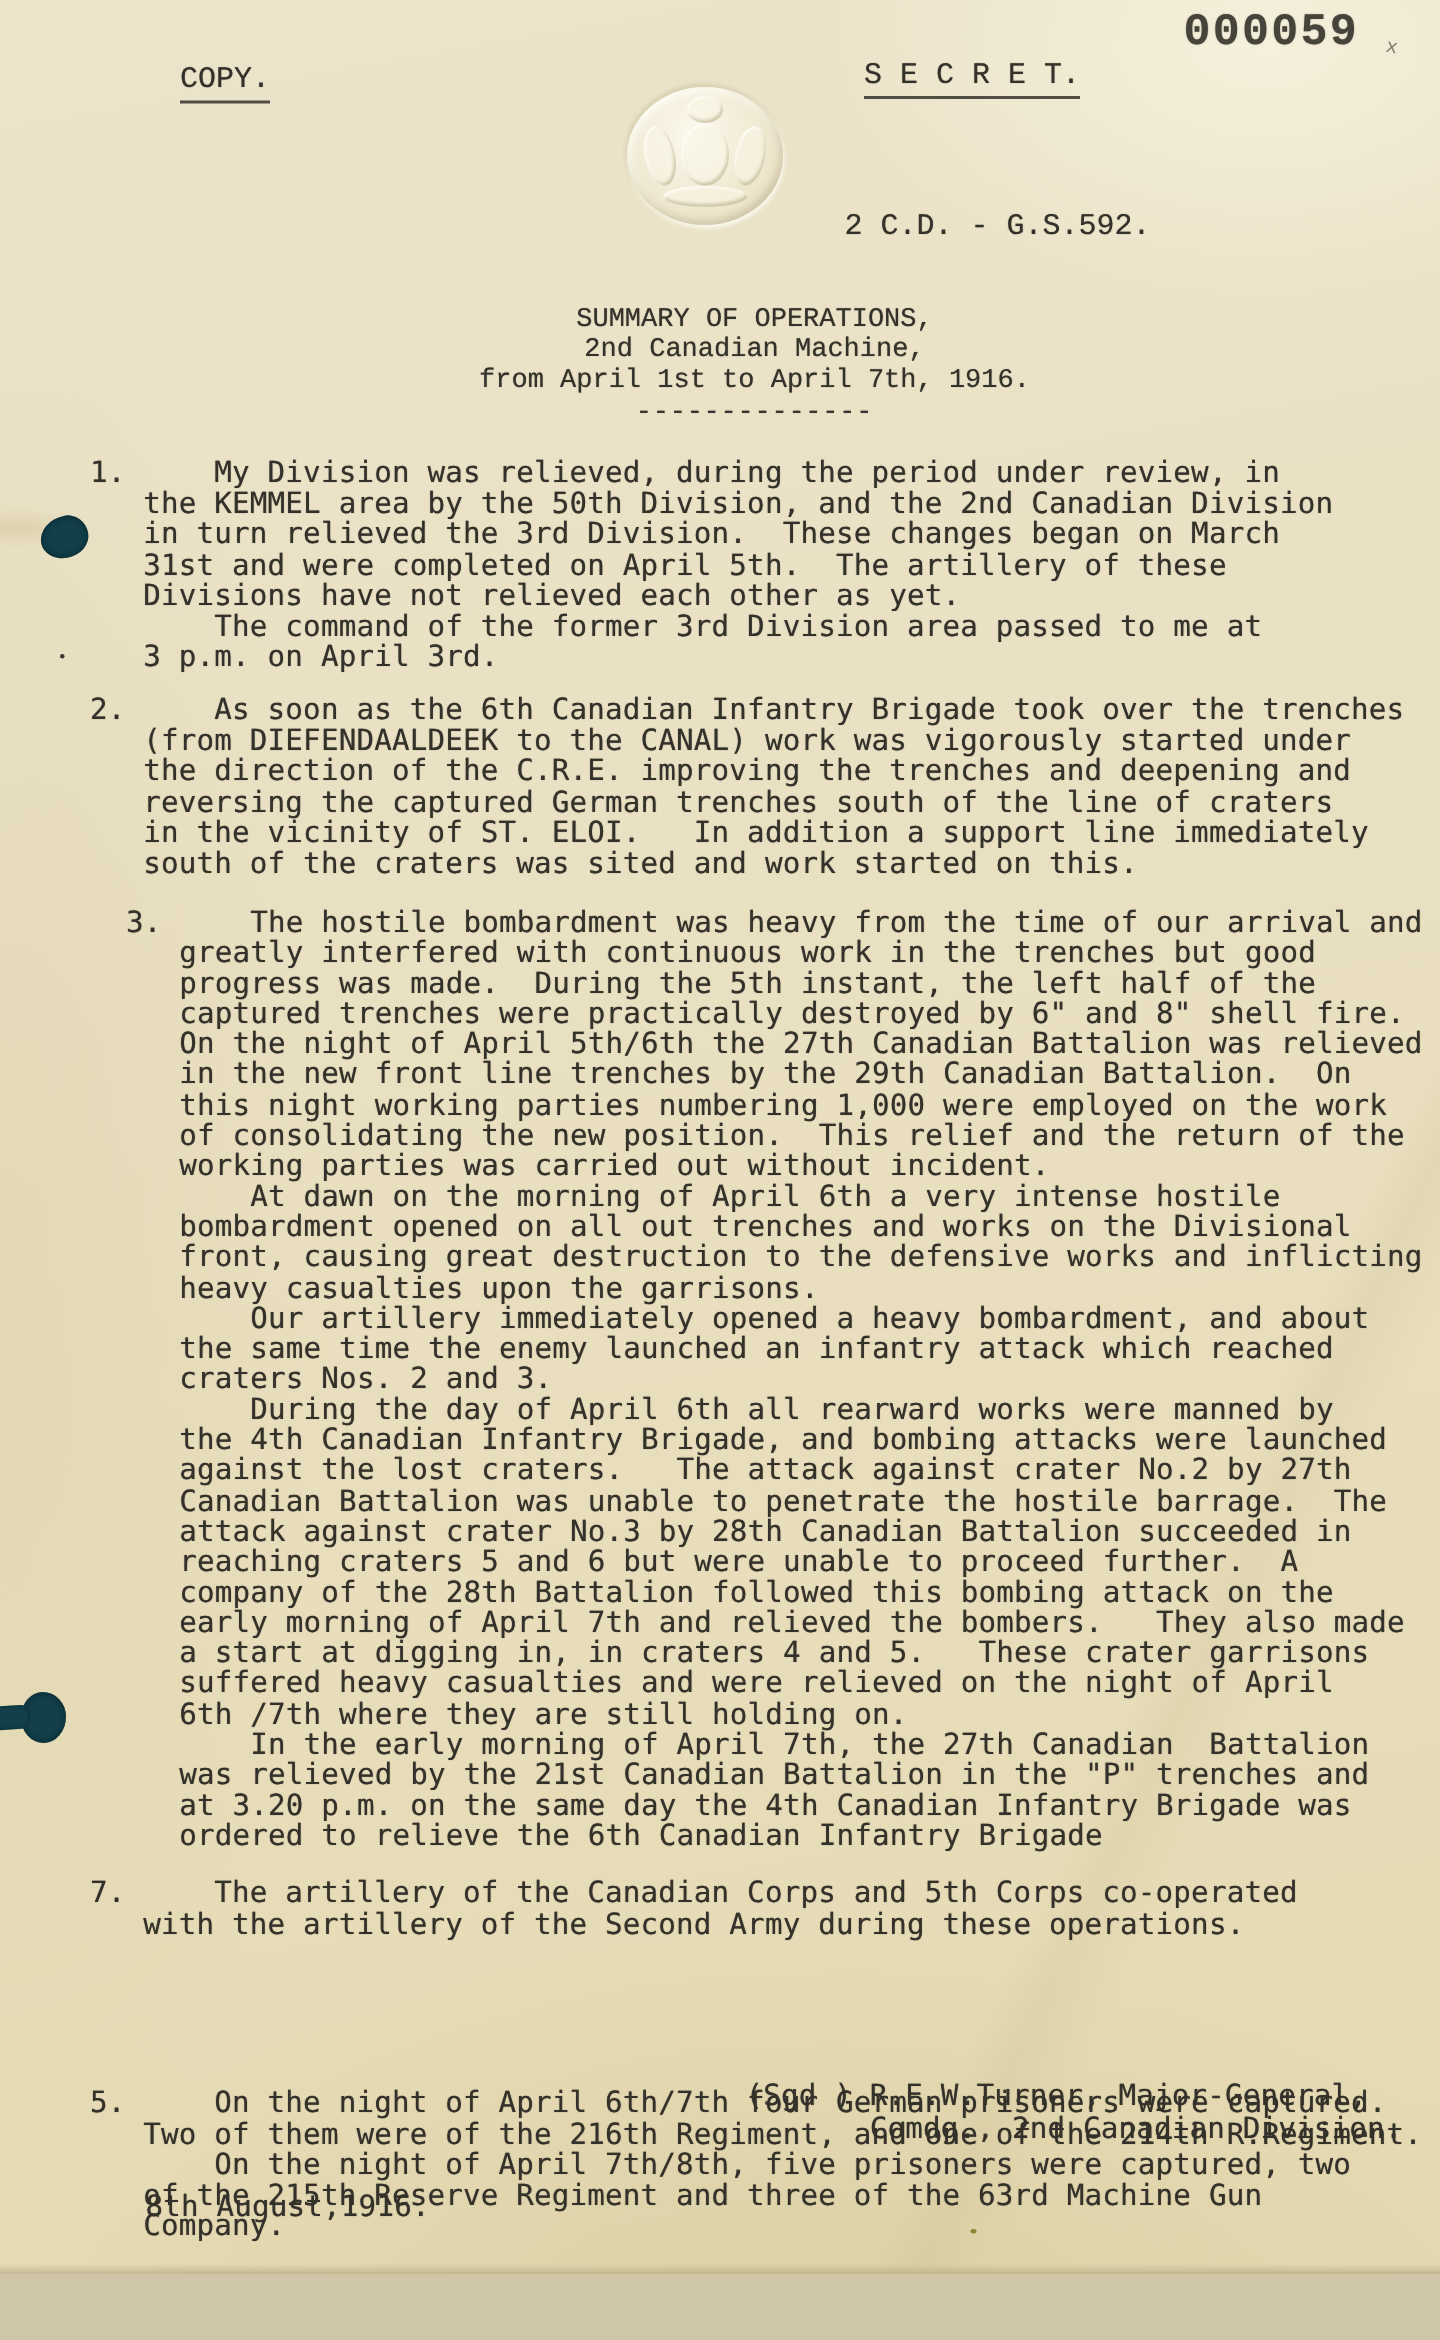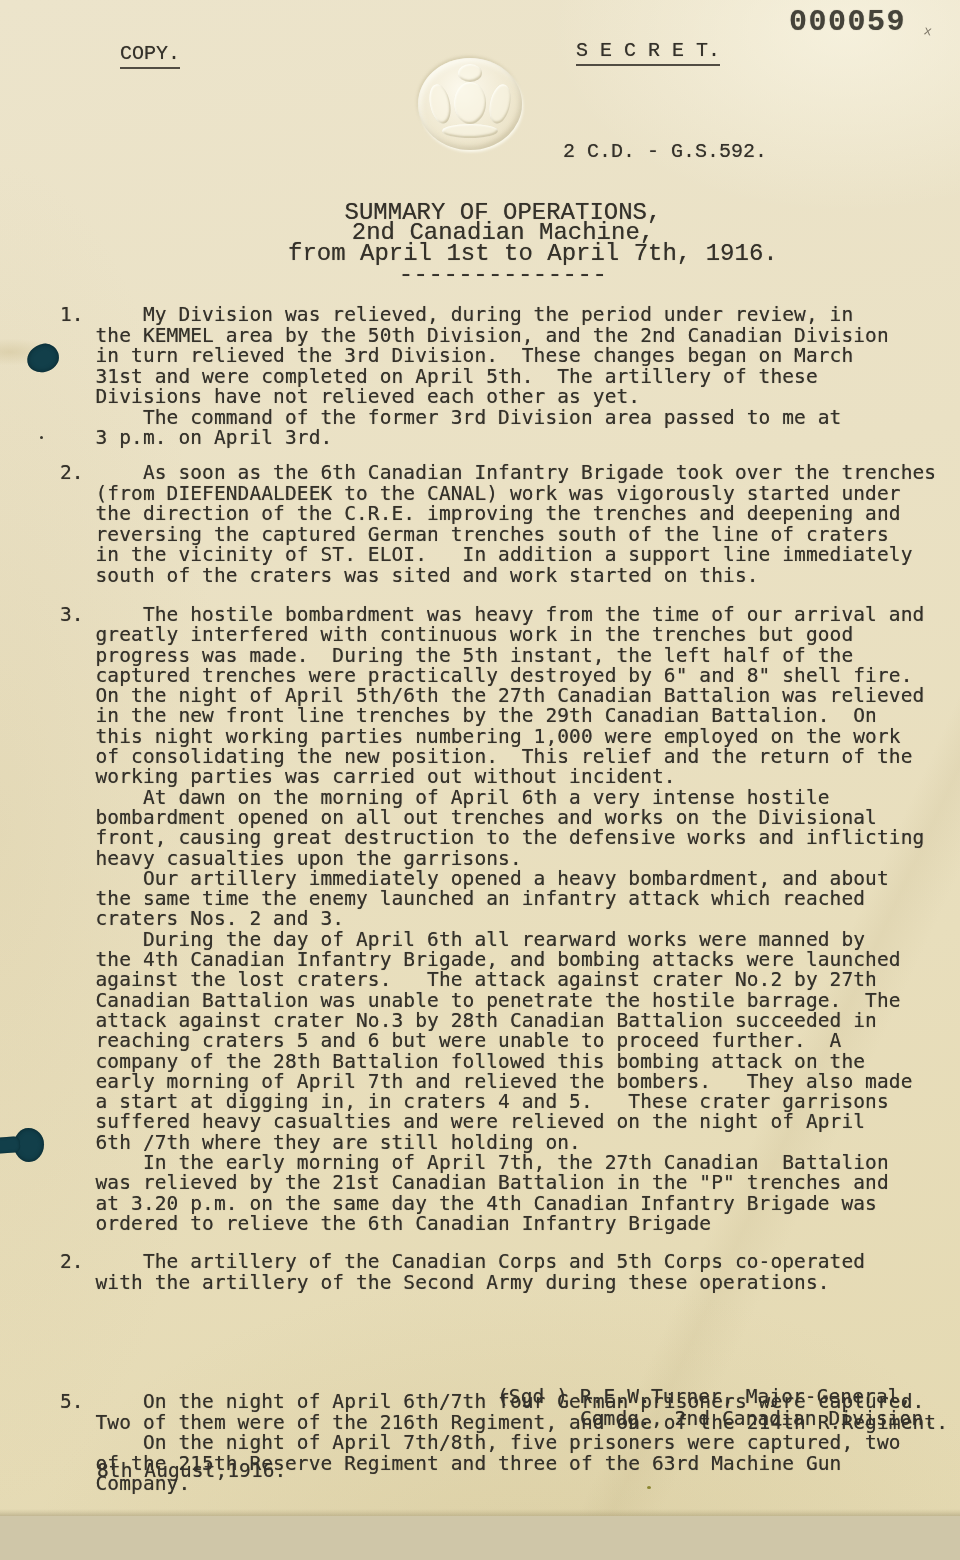--- a/index.html
+++ b/index.html
@@ -43,28 +43,28 @@
     background:rgba(250,246,230,0.55);
     box-shadow: inset 1px 1px 2px rgba(255,255,250,0.9),
                 inset -1px -2px 2px rgba(176,165,128,0.55); }
   .crest-crown{ left:40px; top:6px; width:24px; height:18px; border-radius:40% 40% 50% 50%; }
   .crest-shield{ left:36px; top:24px; width:32px; height:42px; border-radius:45% 45% 50% 50%/40% 40% 58% 58%; }
   .crest-lion{ left:12px; top:26px; width:20px; height:40px; transform:rotate(-12deg); }
   .crest-unicorn{ left:72px; top:26px; width:20px; height:40px; transform:rotate(12deg); }
   .crest-base{ left:24px; top:66px; width:56px; height:14px; border-radius:50%/60%; }
 
   .title-block{ position:absolute; left:288px; top:203px; width:430px; text-align:center;
-    font-size:24px; line-height:20.3px; }
+    font-size:18px; line-height:20.3px; }
   .title-block div{ white-space:pre; text-shadow:0 0 0.7px rgba(52,49,42,0.65); }
   .title-rule{ letter-spacing:0.5px; margin-top:1px; }
 
   .para{ left:60px; }
   .p1{ top:305px; }
   .p2{ top:463px; }
-  .p3{ top:605px; line-height:20.3px; }
+  .p3{ top:605px; line-height:20.3px;margin-left:24px; }
   .p4{ top:1252px; }
   .p5{ top:1392px; }
   .signature{ left:497px; top:1386px; line-height:21.5px; }
   .date-line{ left:97px; top:1461px; }
 
   
   .blot1{ position:absolute; left:27px; top:344px; width:32px; height:28px;
     background:#123f4a; transform:rotate(-10deg);
     border-radius:58% 42% 52% 48%/55% 50% 50% 45%;
     box-shadow:inset 0 0 5px rgba(4,26,32,0.7); }
@@ -149,21 +149,21 @@
    reaching craters 5 and 6 but were unable to proceed further.  A
    company of the 28th Battalion followed this bombing attack on the
    early morning of April 7th and relieved the bombers.   They also made
    a start at digging in, in craters 4 and 5.   These crater garrisons
    suffered heavy casualties and were relieved on the night of April
    6th /7th where they are still holding on.
        In the early morning of April 7th, the 27th Canadian  Battalion
    was relieved by the 21st Canadian Battalion in the "P" trenches and
    at 3.20 p.m. on the same day the 4th Canadian Infantry Brigade was
    ordered to relieve the 6th Canadian Infantry Brigade</pre>
-  <pre class="tw body-text para p4">2.     The artillery of the Canadian Corps and 5th Corps co-operated
+  <pre class="tw body-text para p4">7.     The artillery of the Canadian Corps and 5th Corps co-operated
    with the artillery of the Second Army during these operations.</pre>
   <pre class="tw body-text para p5">5.     On the night of April 6th/7th four German prisoners were captured.
    Two of them were of the 216th Regiment, and one of the 214th R.Regiment.
        On the night of April 7th/8th, five prisoners were captured, two
    of the 215th Reserve Regiment and three of the 63rd Machine Gun
    Company.</pre>
 
   <pre class="tw body-text signature">(Sgd ) R.E.W.Turner, Major-General,
        Comdg., 2nd Canadian Division.</pre>
   <pre class="tw body-text date-line">8th August,1916.</pre>

